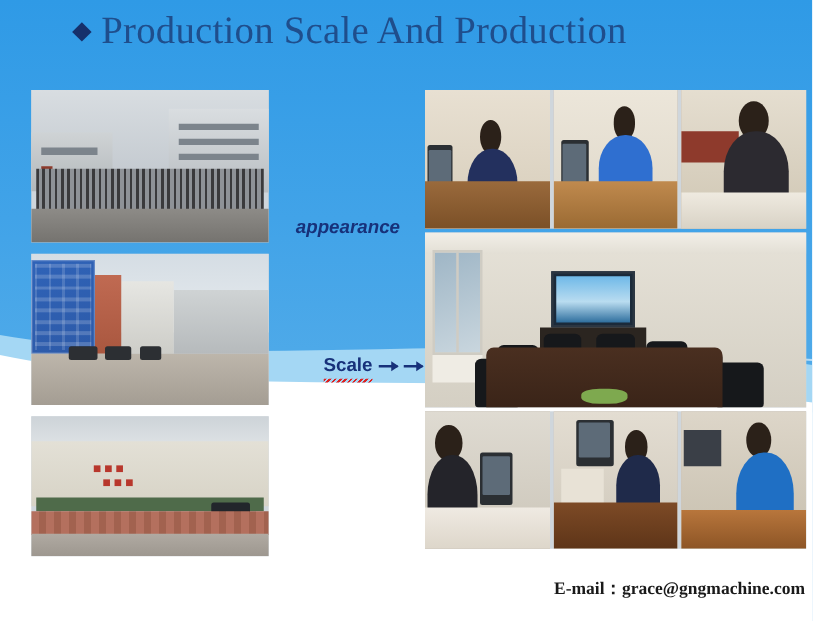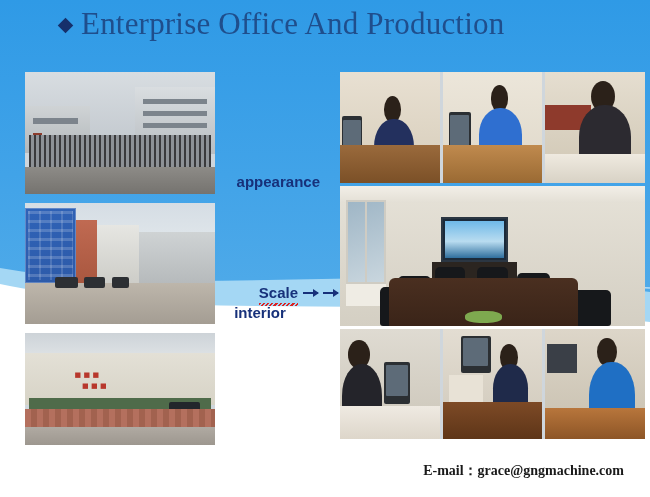--- a/index.html
+++ b/index.html
@@ -161,21 +161,21 @@
     font-weight:bold;
     font-size:15px;
     line-height:20px;
     text-align:right;
     white-space:nowrap;
   }
   #callout-factory { left:196px; top:172px; width:124px; }
   #callout-office  { left:212px; top:283px; width:126px; text-align:right; }
 
   .cl-line { display:flex; align-items:center; justify-content:flex-end; gap:5px; }
-  .cl-line.second { justify-content:flex-end; }
+  .cl-line.second { justify-content:flex-end;font-style:italic; }
 
   .arrow-l, .arrow-r {
     display:inline-block; position:relative;
     width:15px; height:2px; background:#17317a;
     flex:0 0 auto;
   }
   .arrow-l::before {
     content:""; position:absolute; left:-1px; top:-3px;
     border-top:4px solid transparent; border-bottom:4px solid transparent;
     border-right:6px solid #17317a;
@@ -189,21 +189,21 @@
     position:relative;
     text-decoration:none;
   }
   .spell::after{
     content:""; position:absolute; left:0; right:0; bottom:-3px; height:3px;
     background:repeating-linear-gradient(135deg,#d22 0 1.5px,transparent 1.5px 3px);
   }
 
   
   #email-line {
-    position:absolute; left:0; right:26px; top:462px;
+    position:absolute; left:0; right:6px; top:462px;
     text-align:right;
     z-index:8;
     font-family:"Liberation Serif", serif;
     font-weight:bold;
     font-size:14px;
     color:#1a1a1a;
     white-space:nowrap;
   }
 </style>
 </head>
@@ -219,21 +219,21 @@
 
     <path d="M0,286 C170,322 400,292 650,322 L650,497 L0,497 Z" fill="#ffffff"></path>
 
     <path d="M380,300 C470,286 560,282 650,288" stroke="#cfeafb" stroke-width="1.5" fill="none" opacity="0.8"></path>
 
     <path d="M0,284 C60,296 110,300 150,300 L150,497 L0,497 Z" fill="#ffffff"></path>
   </svg>
 
   <div class="title-row">
     <span class="title-bullet"></span>
-    <span class="title-text">Enterprise Office And Production</span>
+    <span class="title-text">Production Scale And Production</span>
   </div>
 
   <div class="photo" id="photo-factory-gate">
     <div class="ph">
       <div class="gate-sky"></div>
       <div class="gate-bldgL"></div>
       <div class="gate-bldgR"></div>
       <div class="gate-win" style="left:4%;  top:38%; width:24%; height:5%;"></div>
       <div class="gate-win" style="left:62%; top:22%; width:34%; height:4%;"></div>
       <div class="gate-win" style="left:62%; top:32%; width:34%; height:4%;"></div>
@@ -349,20 +349,17 @@
       <span>appearance</span>
     </div>
   </div>
 
   <div class="callout" id="callout-office">
     <div class="cl-line">
       <span class="spell">Scale</span>
       <span class="arrow-r"></span>
       <span class="arrow-r"></span>
     </div>
-    <div class="cl-line second" style="justify-content:center;padding-right:30px;">
-      <span>interior</span>
-    </div>
   </div>
 
   <div id="email-line">E-mail：grace@gngmachine.com</div>
 
 </div>
 
 </body></html>

